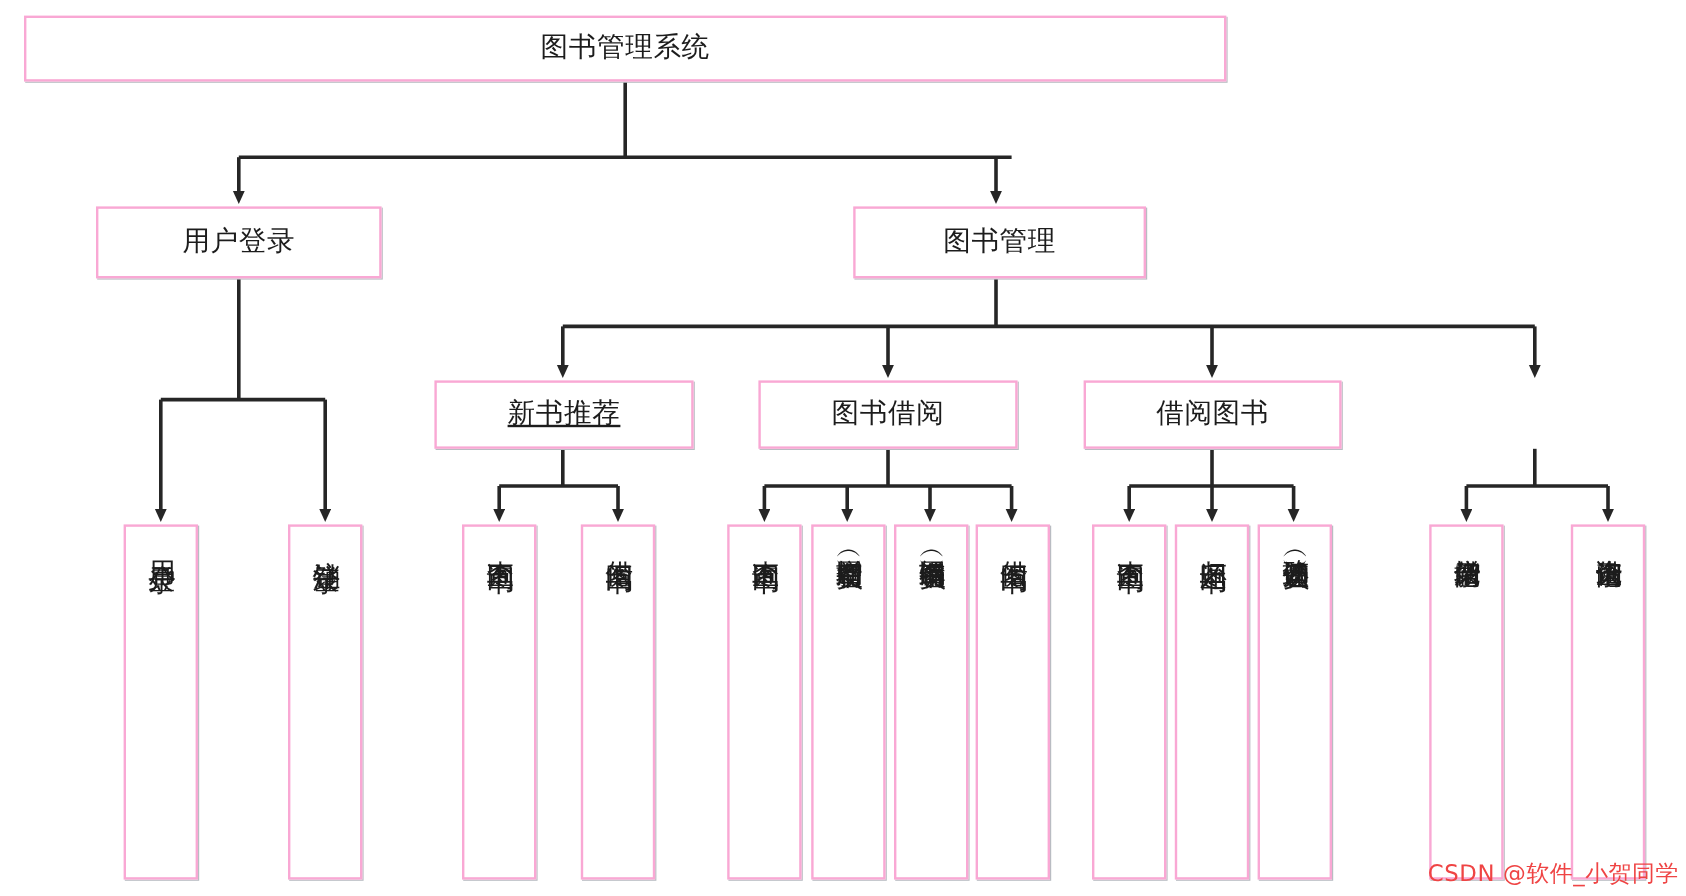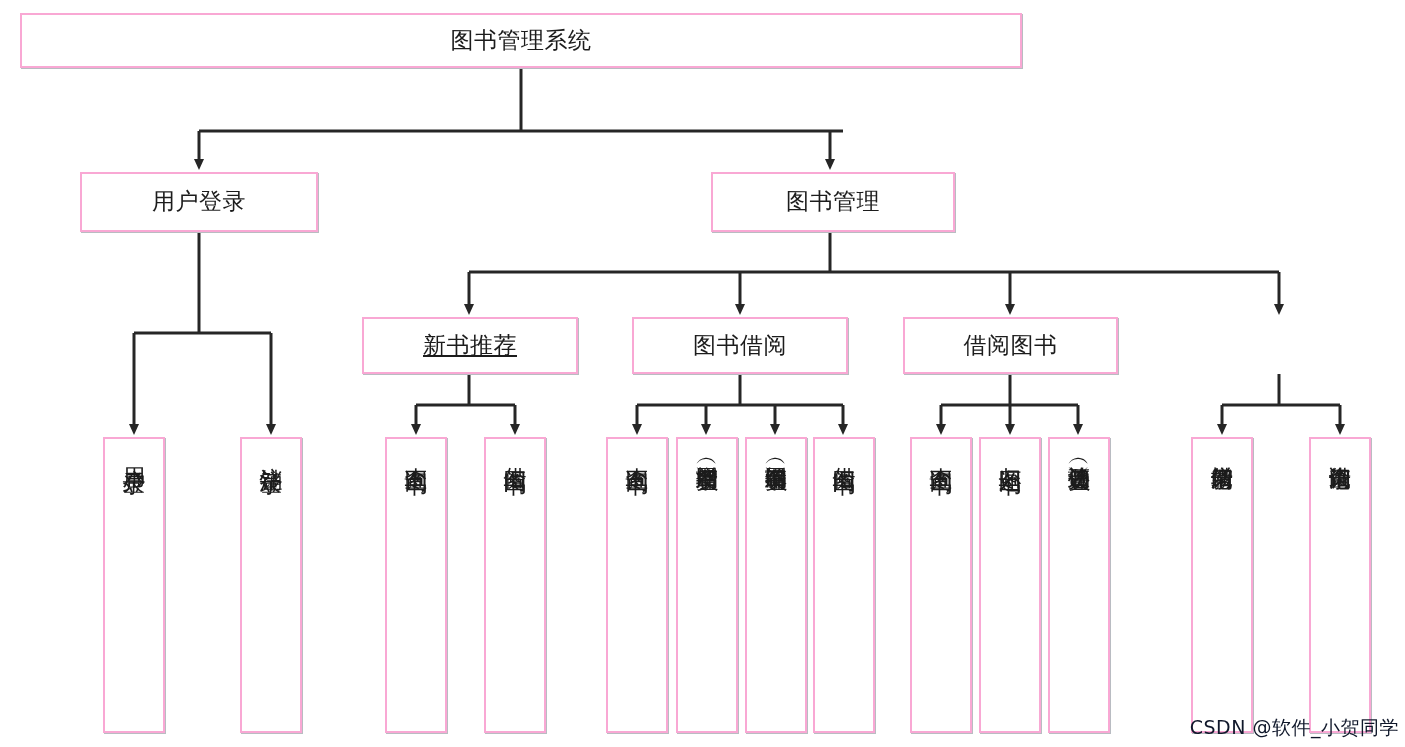--- a/index.html
+++ b/index.html
@@ -59,21 +59,21 @@
   }
   .vtext.tall {
     font-size: 22px;
     letter-spacing: 0.5px;
   }
   #watermark {
     position: absolute;
     right: 6px;
     bottom: 6px;
     font-size: 19px;
-    color: #0f172a;
+    color: #ef4444;
     white-space: nowrap;
     letter-spacing: 0.5px;
   }
 </style>
 </head>
 <body>
 
 <div id="canvas">
 
   <svg id="wires" viewBox="0 0 1405 747" xmlns="http://www.w3.org/2000/svg">

